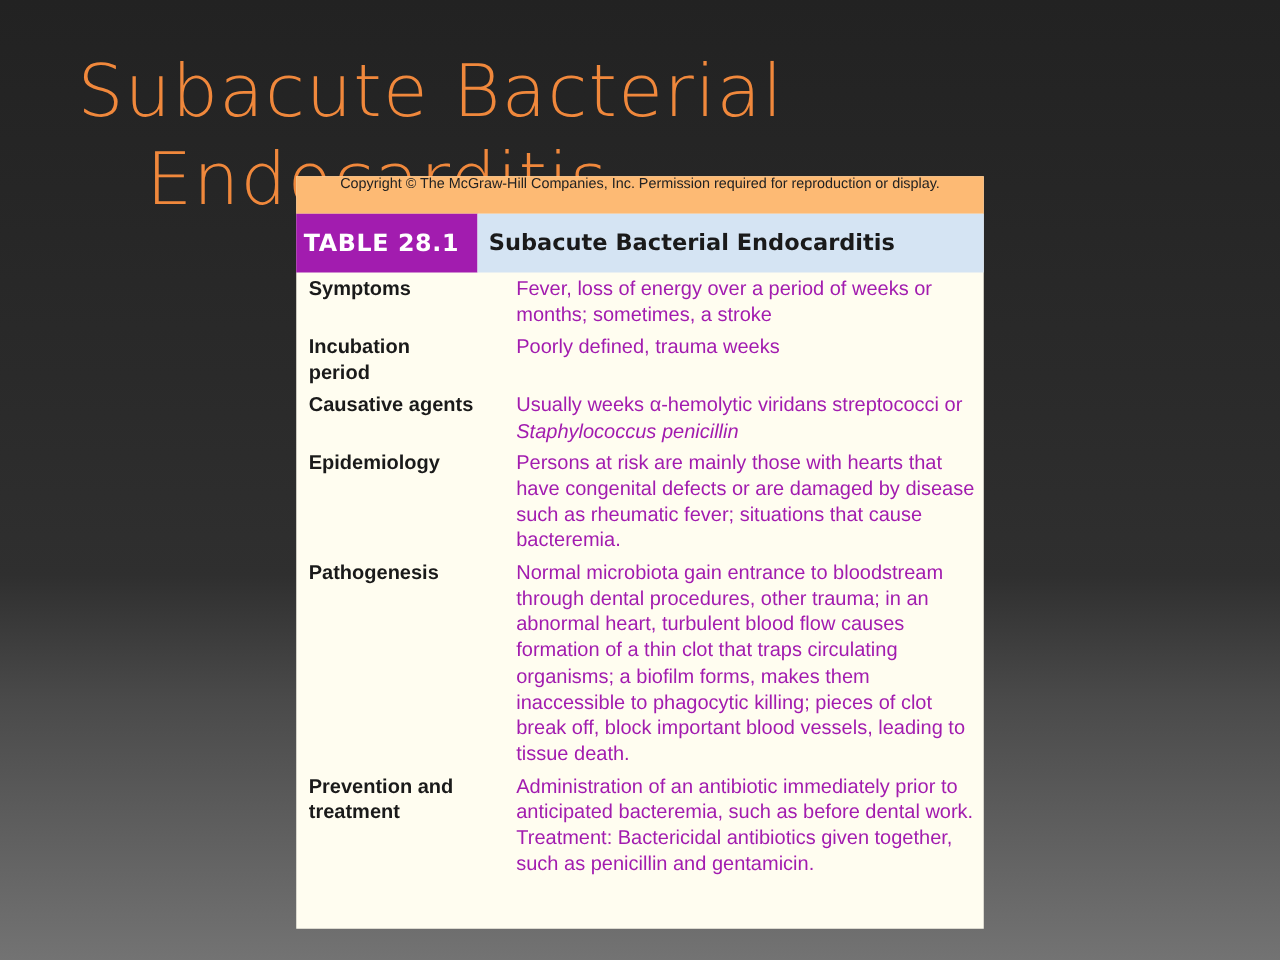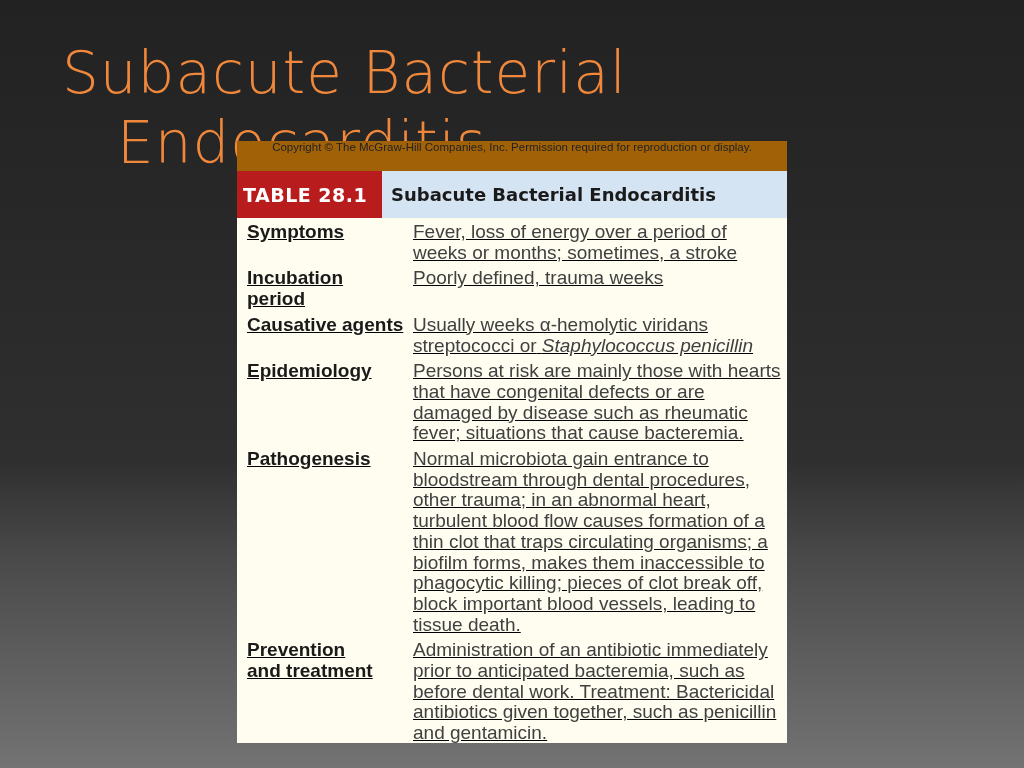--- a/index.html
+++ b/index.html
@@ -17,40 +17,40 @@
     letter-spacing: 1px;
     margin: 0;
     padding-left: 55px; text-indent: -55px;
     -webkit-text-stroke: 0px;
   }
   .figure {
     position: absolute; left: 237px; top: 141px; width: 550px; height: 602px;
     background: #fffdf0;
   }
   .copyright {
-    height: 30px; background: #a16207;
+    height: 30px; background: #fdba74;
     font-size: 11.5px; color: #222; text-align: center;
     line-height: 12px; padding-top: 0px;
   }
   .table-header { display: flex; height: 47px; }
   .table-num {
-    width: 145px; background: #b91c1c; color: #fff;
+    width: 145px; background: #a21caf; color: #fff;
     font-family: "DejaVu Sans", sans-serif; font-weight: bold; font-size: 19px;
     display: flex; align-items: center; padding-left: 6px; box-sizing: border-box;
     letter-spacing: 0.5px;
   }
   .table-title {
     flex: 1; background: #d5e4f3; color: #1a1a1a;
     font-family: "DejaVu Sans", sans-serif; font-weight: bold; font-size: 18px;
     display: flex; align-items: center; padding-left: 9px;
   }
   .rows { padding-top: 4px; }
-  .row { display: flex; font-size: 19px; line-height: 20.7px; margin-bottom: 5px; text-decoration: underline; }
+  .row { display: flex; font-size: 16px; line-height: 20.7px; margin-bottom: 5px; }
   .label { width: 176px; padding-left: 10px; box-sizing: border-box; color: #1a1a1a; font-weight: bold; }
-  .desc { flex: 1; color: #404040; padding-right: 6px; }
+  .desc { flex: 1; color: #a21caf; padding-right: 6px; }
   .desc i { font-style: italic; }
 </style>
 </head>
 <body>
 
 <h1 class="slide-title">Subacute Bacterial Endocarditis</h1>
 
 <div class="figure">
   <div class="copyright">Copyright © The McGraw-Hill Companies, Inc. Permission required for reproduction or display.</div>
   <div class="table-header">

